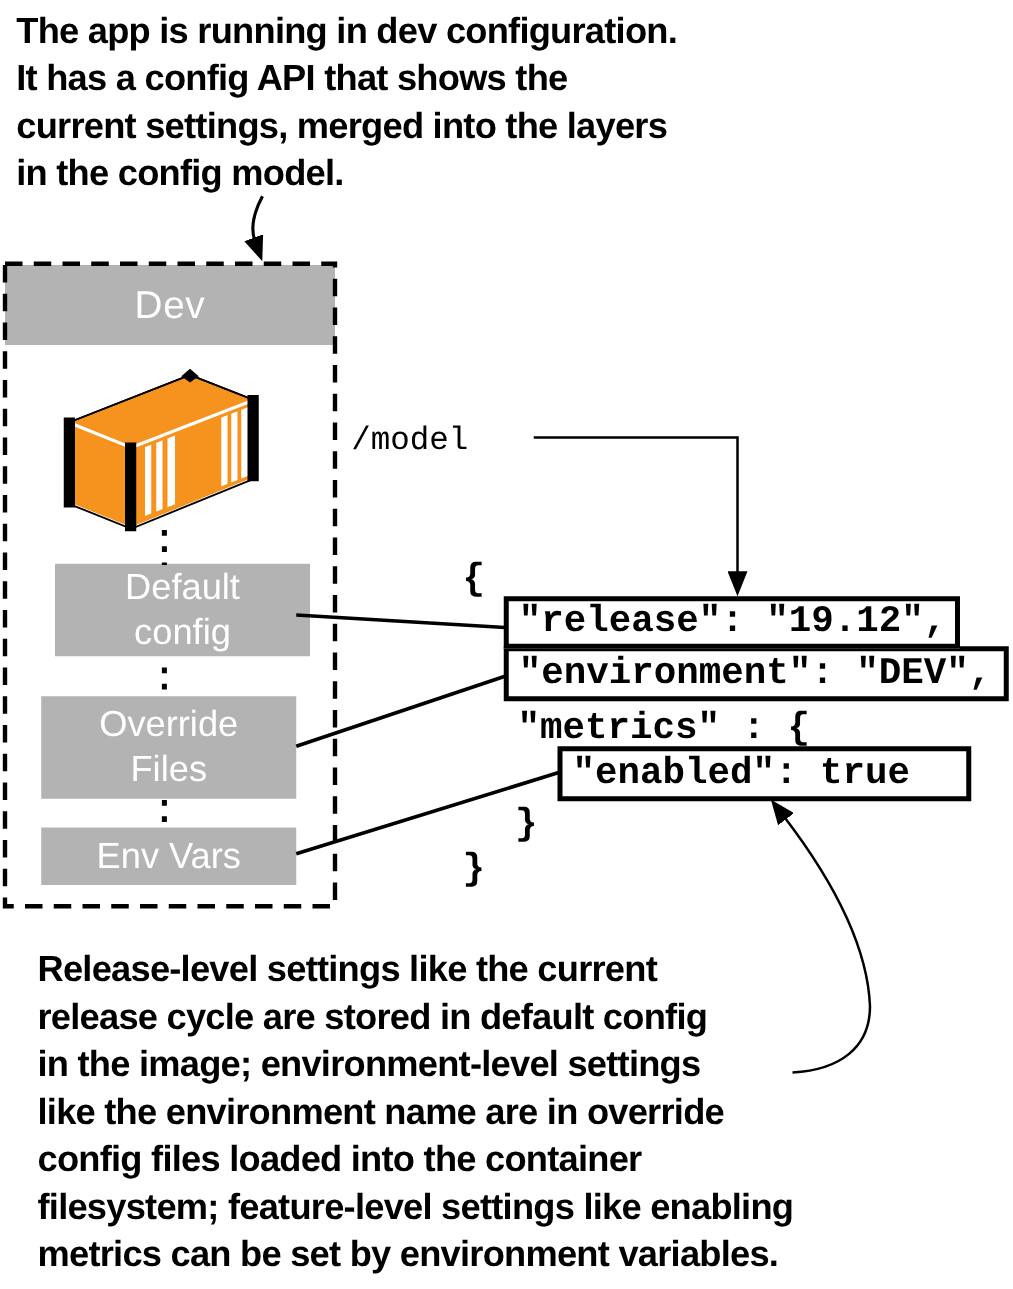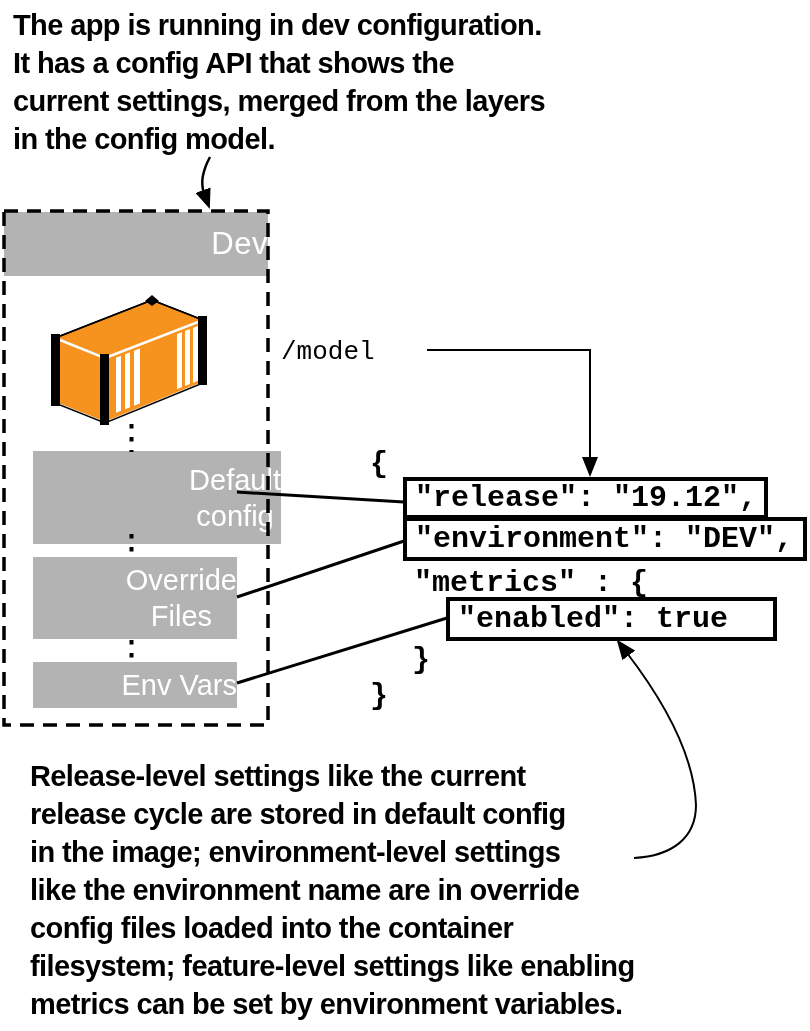--- a/index.html
+++ b/index.html
@@ -24,31 +24,31 @@
   .endpoint{font-weight:normal;font-size:26px;}
   .codebox{
     position:absolute;background:#fff;border:4px solid #000;box-sizing:border-box;
     display:flex;align-items:center;padding-left:8px;
   }
   .codebox .codetext{
     font-family:"Liberation Mono","DejaVu Sans Mono",monospace;
     font-weight:bold;font-size:30px;white-space:pre;color:#000;
   }
   .overlay{position:absolute;left:0;top:0;z-index:5;pointer-events:none;}
-  .z1{z-index:1;justify-content:flex-end;} .z2{z-index:2;} .z3{z-index:3;}
+  .z1{z-index:1;} .z2{z-index:2;} .z3{z-index:3;}
   .container-svg{position:absolute;left:48px;top:294px;z-index:1;}
 </style>
 </head>
 <body>
 
 <div class="stage">
 
   <div class="annotation" style="left:13px;top:6px;width:620px;">The app is running in dev configuration.
 It has a config API that shows the
-current settings, merged from the layers
+current settings, merged into the layers
 in the config model.</div>
 
   <div class="graybox dev-title z1" style="left:4px;top:212px;width:264px;height:64px;">
     <span>Dev</span>
   </div>
 
   <svg class="container-svg" width="160" height="133" viewBox="0 0 160 133">
     <defs>
       <clipPath id="rightFaceClip">
           <polygon points="57,68 155,30 155,85 57,123"></polygon>
@@ -65,21 +65,21 @@
       <rect x="137" y="18" width="5" height="112"></rect>
       <rect x="145" y="18" width="6" height="112"></rect>
     </g>
     <rect x="3" y="40" width="9" height="72" fill="#000"></rect>
     <rect x="52" y="60" width="9" height="71" fill="#000"></rect>
     <rect x="150" y="22" width="9" height="69" fill="#000"></rect>
     <polygon points="97,7 104,1 111,7 104,12" fill="#000"></polygon>
     <polygon points="7,44 104,6 155,26 155,89 57,129 7,109" fill="none" stroke="#000" stroke-width="1.5"></polygon>
   </svg>
 
-  <div class="graybox z1" style="left:33px;top:451px;width:204px;height:93px;padding-left:44px;">
+  <div class="graybox z1" style="left:44px;top:451px;width:204px;height:74px;">
     <span class="layer-label">Default
 config</span>
   </div>
   <div class="graybox z1" style="left:33px;top:557px;width:204px;height:82px;">
     <span class="layer-label">Override
 Files</span>
   </div>
   <div class="graybox z1" style="left:33px;top:662px;width:204px;height:46px;">
     <span class="layer-label">Env Vars</span>
   </div>

